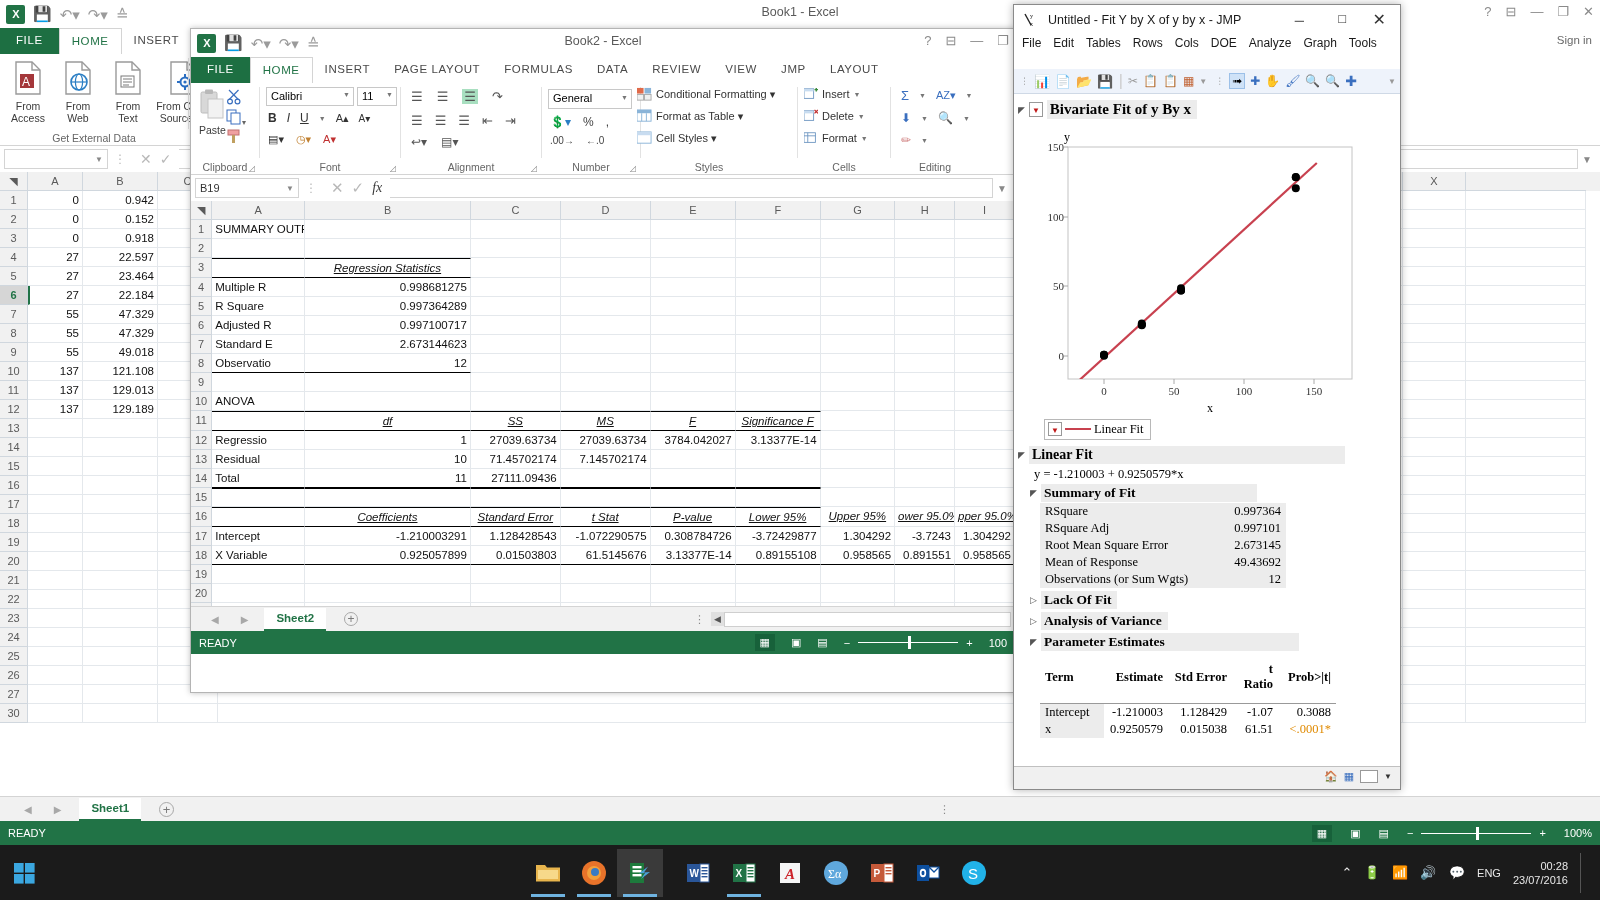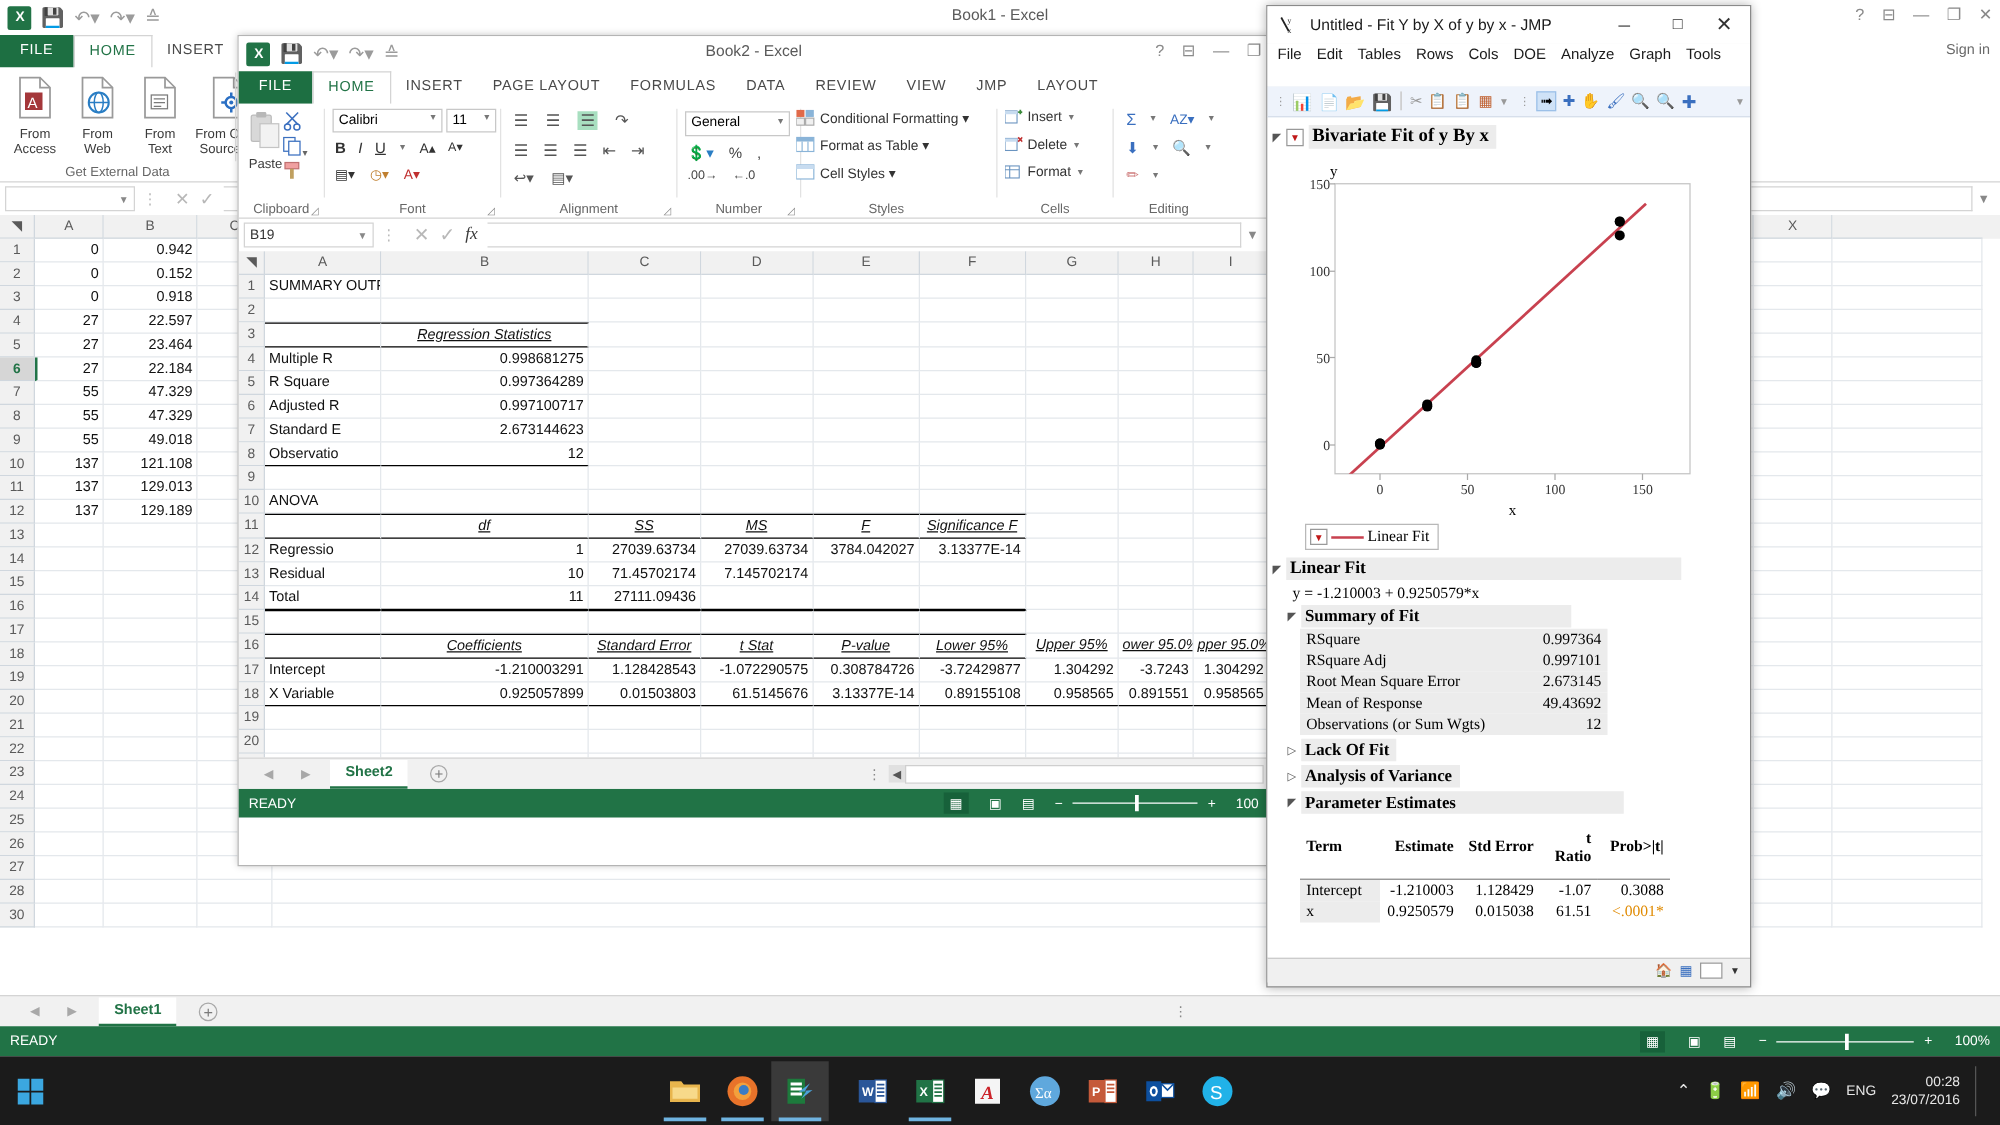--- a/index.html
+++ b/index.html
@@ -476,30 +476,20 @@
           <div class="cell r" style="width:55px;"></div>
           <div class="cell r" style="width:75px;"></div>
           <div class="cell" style="width:60px;"></div>
           <div class="cell" style="width:1122px;"></div>
           <div class="cell" style="width:63px;"></div>
           <div class="cell" style="width:63px;"></div>
           <div class="cell" style="width:120px;"></div>
         </div>
         <div class="rowwrap">
           <div class="rowhdr" style="width:28px;">27</div>
-          <div class="cell r" style="width:55px;"></div>
-          <div class="cell r" style="width:75px;"></div>
-          <div class="cell" style="width:60px;"></div>
-          <div class="cell" style="width:1122px;"></div>
-          <div class="cell" style="width:63px;"></div>
-          <div class="cell" style="width:63px;"></div>
-          <div class="cell" style="width:120px;"></div>
-        </div>
-        <div class="rowwrap">
-          <div class="rowhdr" style="width:28px;">28</div>
           <div class="cell r" style="width:55px;"></div>
           <div class="cell r" style="width:75px;"></div>
           <div class="cell" style="width:60px;"></div>
           <div class="cell" style="width:1122px;"></div>
           <div class="cell" style="width:63px;"></div>
           <div class="cell" style="width:63px;"></div>
           <div class="cell" style="width:120px;"></div>
         </div>
         <div class="rowwrap">
           <div class="rowhdr" style="width:28px;">30</div>

